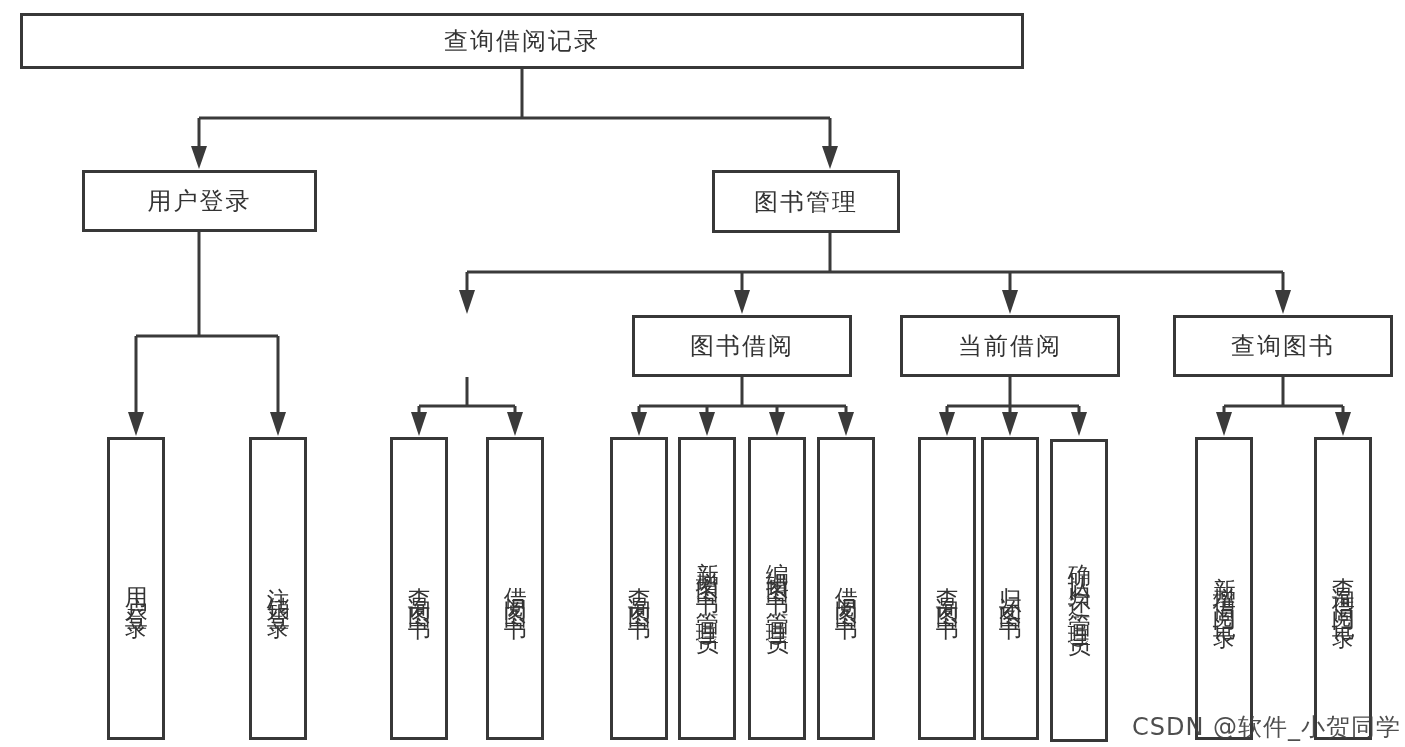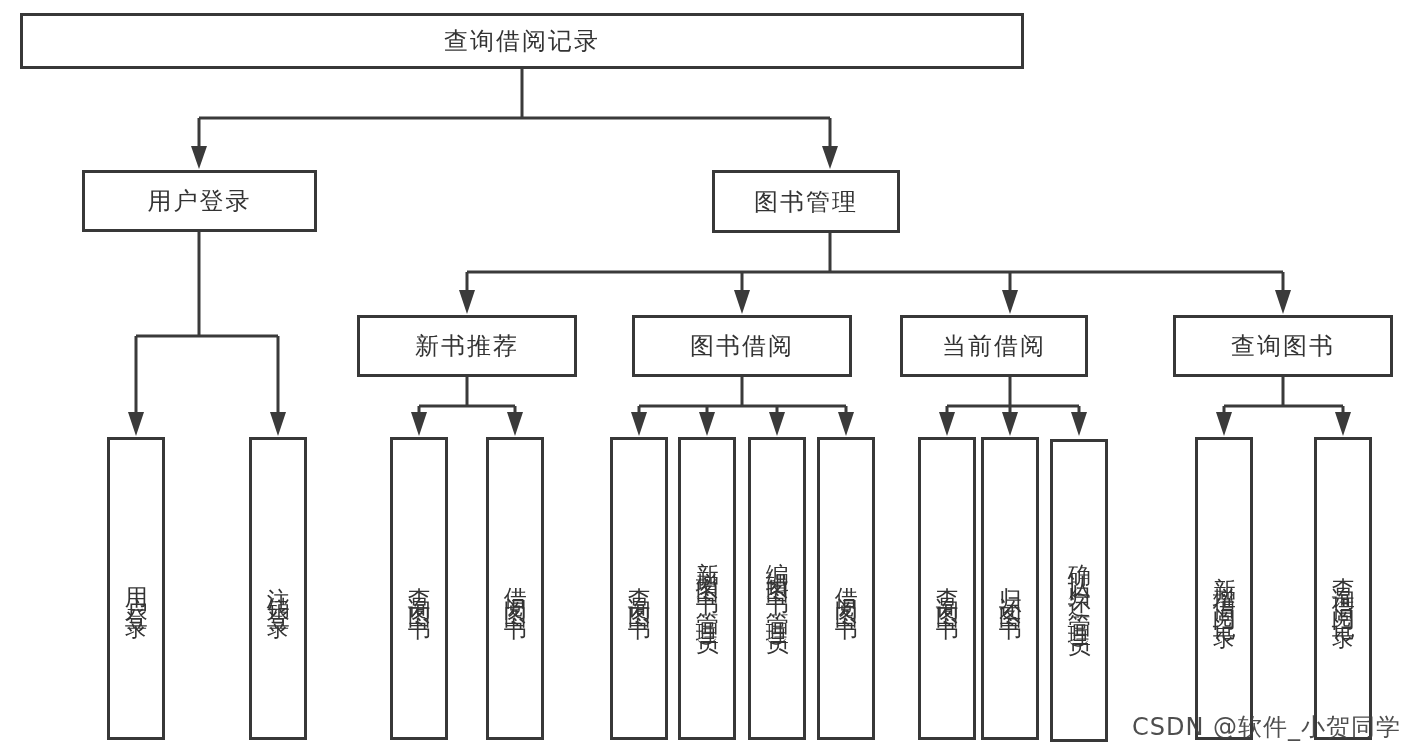--- a/index.html
+++ b/index.html
@@ -89,27 +89,24 @@
     <span class="hlabel">查询借阅记录</span>
   </div>
 
   <div class="box" style="left:82px;top:170px;width:235px;height:62px">
     <span class="hlabel">用户登录</span>
   </div>
   <div class="box" style="left:712px;top:170px;width:188px;height:63px">
     <span class="hlabel">图书管理</span>
   </div>
 
-  <div class="box" style="left:357px;top:315px;width:220px;height:62px">
-    <span class="hlabel">新书推荐</span>
-  </div>
   <div class="box" style="left:632px;top:315px;width:220px;height:62px">
     <span class="hlabel">图书借阅</span>
   </div>
-  <div class="box" style="left:900px;top:315px;width:188px;height:62px">
+  <div class="box" style="left:900px;top:315px;width:220px;height:62px">
     <span class="hlabel">当前借阅</span>
   </div>
   <div class="box" style="left:1173px;top:315px;width:220px;height:62px">
     <span class="hlabel">查询图书</span>
   </div>
 
   <div class="box leaf" style="left:107px;top:437px;width:58px;height:303px">
     <span class="vlabel">用户登录</span>
   </div>
   <div class="box leaf" style="left:249px;top:437px;width:58px;height:303px">

